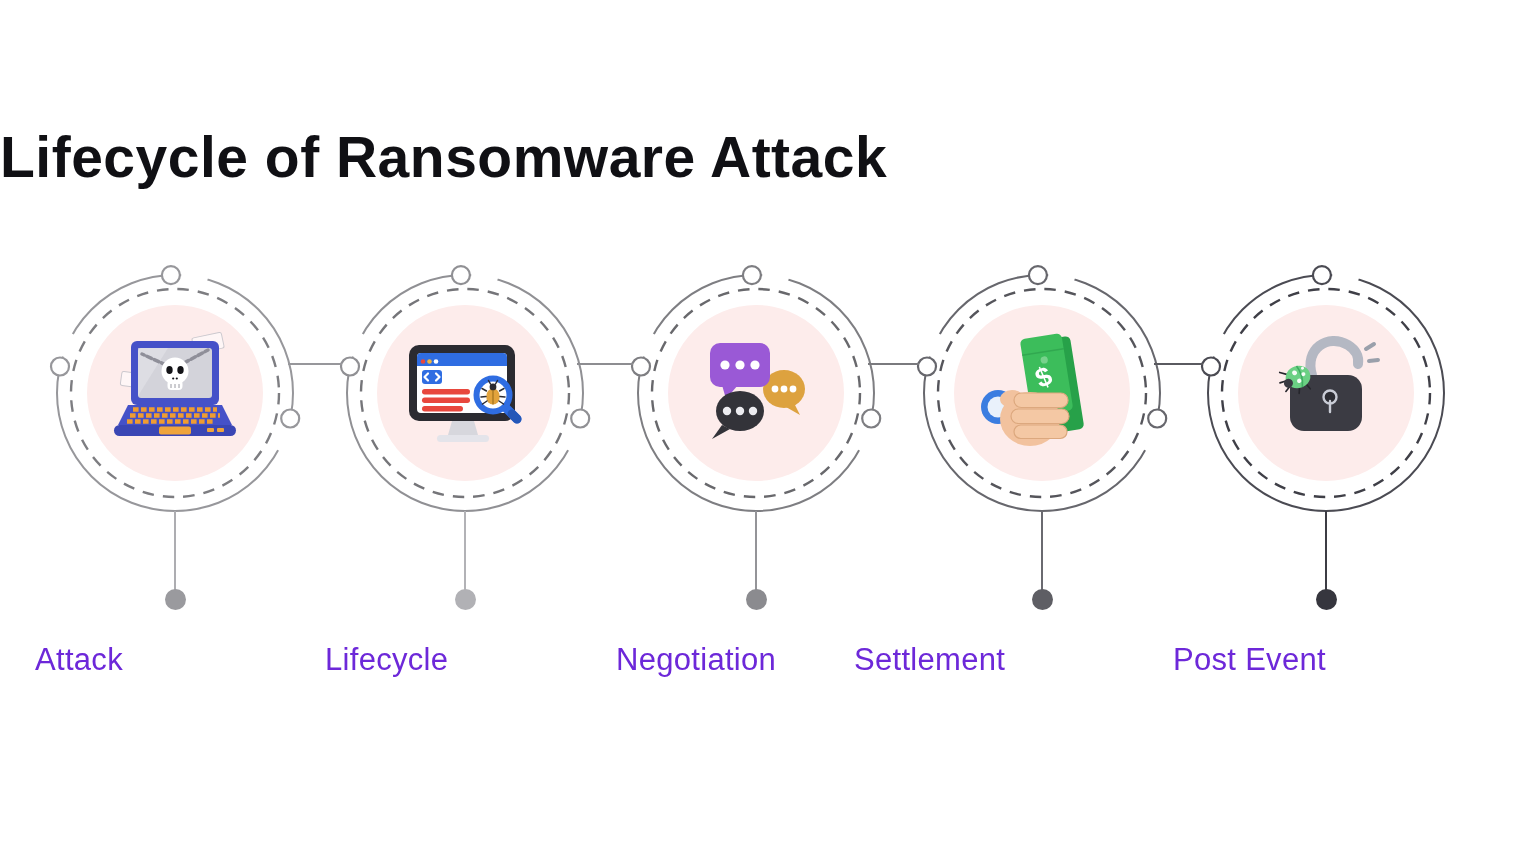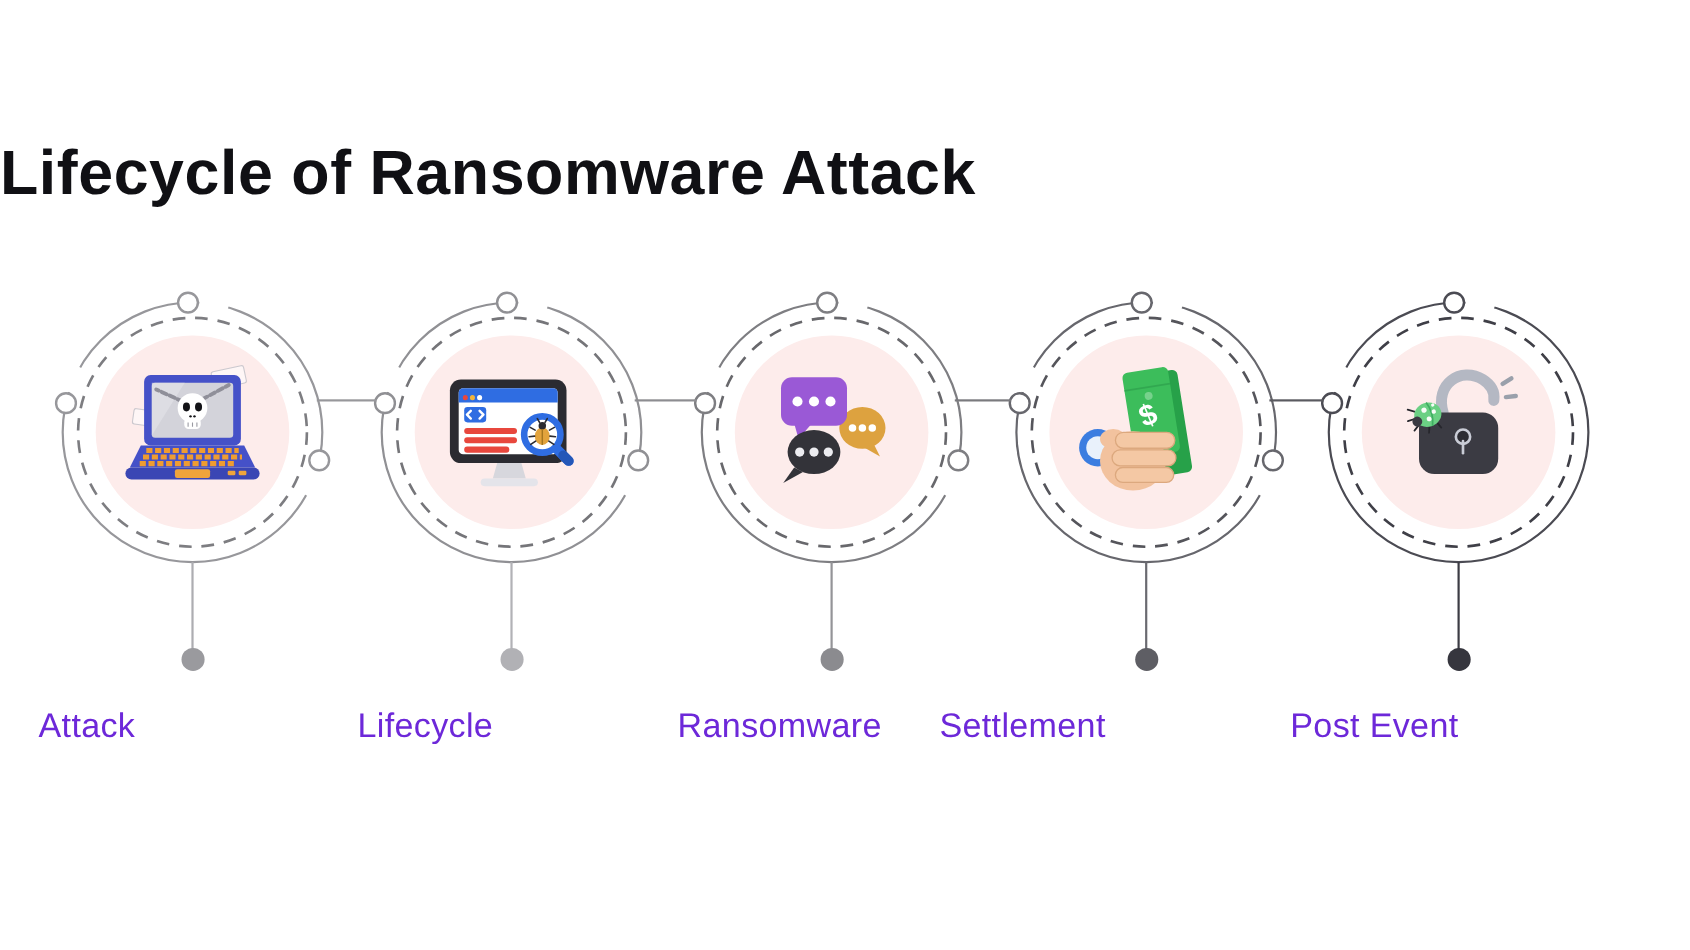--- a/index.html
+++ b/index.html
@@ -271,15 +271,15 @@
 <div class="stem" style="left: 1325px; --ring: #4b4b53; --dash: #3f3f47; --stem: #3c3c44; --dot: #36363e;"></div>
 
 <div class="dot" style="left: 164.5px; --ring: #97979b; --dash: #7d7d81; --stem: #adadb1; --dot: #9a9a9e;"></div>
 <div class="dot" style="left: 454.5px; --ring: #909094; --dash: #757579; --stem: #b2b2b6; --dot: #b1b1b5;"></div>
 <div class="dot" style="left: 745.5px; --ring: #7e7e82; --dash: #68686c; --stem: #949498; --dot: #8b8b8f;"></div>
 <div class="dot" style="left: 1031.5px; --ring: #67676d; --dash: #55555b; --stem: #6a6a70; --dot: #5e5e64;"></div>
 <div class="dot" style="left: 1315.5px; --ring: #4b4b53; --dash: #3f3f47; --stem: #3c3c44; --dot: #36363e;"></div>
 
 <div class="stage-label" style="left:35px">Attack</div>
 <div class="stage-label" style="left:325px">Lifecycle</div>
-<div class="stage-label" style="left:616px">Ransomware</div>
+<div class="stage-label" style="left:616px">Negotiation</div>
 <div class="stage-label" style="left:854px">Settlement</div>
 <div class="stage-label" style="left:1173px">Post Event</div>
 
 </body></html>

